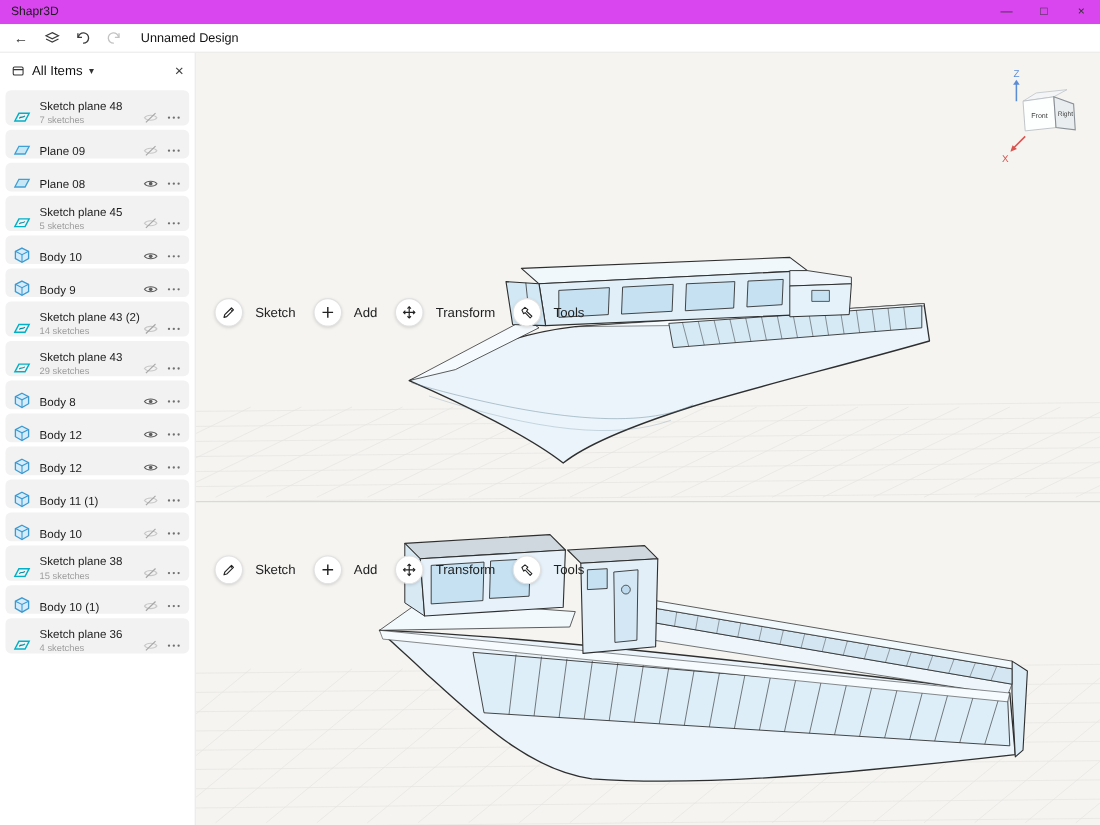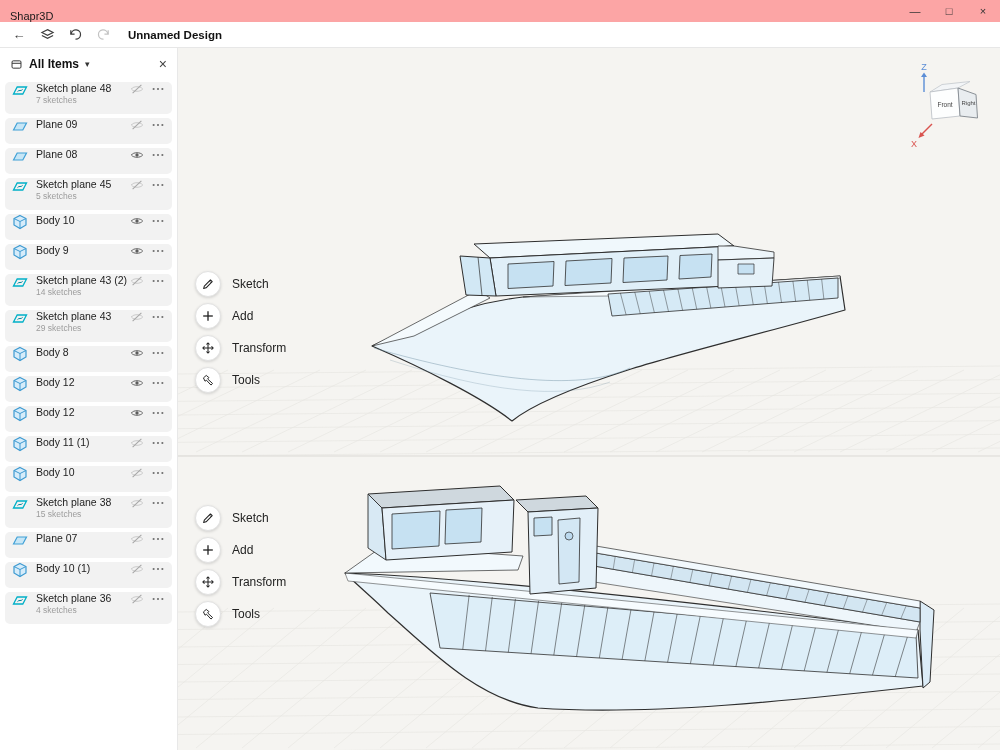--- a/index.html
+++ b/index.html
@@ -1,52 +1,52 @@
 <!DOCTYPE html>
 <html><head>
 <meta charset="utf-8">
 <style>
   *{box-sizing:border-box;margin:0;padding:0}
   html,body{width:1000px;height:750px;overflow:hidden;font-family:"Liberation Sans",sans-serif;background:#fff}
   
-  .titlebar{height:22px;display:flex;align-items:flex-end;background:#fca5a5;font-size:11px;color:#1a1a1a;padding-left:10px}
+  .titlebar{height:22px;display:flex;align-items:center;background:#d946ef;font-size:11px;color:#1a1a1a;padding-left:10px}
   .win-controls{margin-left:auto;display:flex;height:100%}
   .win-btn{width:34px;display:flex;align-items:center;justify-content:center;font-size:11px;color:#333}
   
   .toolbar{height:26px;display:flex;align-items:center;background:#fff;border-bottom:1px solid #e7e7e7;padding:0 6px;gap:2px}
   .tb-btn{width:26px;height:22px;display:flex;align-items:center;justify-content:center;color:#3d3d3d;font-size:13px}
   .tb-btn svg{width:15px;height:15px}
   .tb-btn.disabled{color:#c3c3c3}
-  .design-title{font-size:11.5px;font-weight:700;color:#111;margin-left:10px}
+  .design-title{font-size:11.5px;font-weight:400;color:#111;margin-left:10px}
   .tb-right{margin-left:auto;display:flex;align-items:center;gap:2px}
   .tb-divider{width:1px;height:14px;background:#ddd;margin:0 6px}
   .unit-label{font-size:10.5px;color:#222;padding:0 4px;white-space:nowrap}
   
   .sidebar{position:absolute;left:0;top:48px;width:178px;bottom:0;background:#fff;border-right:1px solid #e8e8e8;z-index:3;display:flex;flex-direction:column}
   .sb-header{height:32px;display:flex;align-items:center;padding:0 10px;gap:6px;flex:none}
   .sb-header svg{width:13px;height:13px;color:#333}
-  .sb-title{font-size:12px;font-weight:700;color:#111}
+  .sb-title{font-size:12px;font-weight:400;color:#111}
   .sb-caret{font-size:9px;color:#333}
   .sb-close{margin-left:auto;font-size:14px;color:#444}
   .sb-list{flex:1;overflow:hidden;padding:2px 5px 0}
-  .row{display:flex;align-items:flex-start;background:#f2f2f2;border-radius:5px;margin-bottom:4px;padding:0 7px;height:32px}
+  .row{display:flex;align-items:flex-end;background:#f2f2f2;border-radius:5px;margin-bottom:4px;padding:0 7px;height:32px}
   .row.single{height:26px}
   .type-ic{width:16px;height:16px;flex:none}
   .txt{display:flex;flex-direction:column;justify-content:center;margin-left:8px;min-width:0}
   .lbl{font-size:10.5px;color:#1c1c1c;white-space:nowrap}
   .sub{font-size:8.5px;color:#9c9c9c;margin-top:1px}
   .eye{width:14px;height:14px;margin-left:auto;flex:none;color:#5d5d5d}
   .row.hiddenitem .eye{color:#a6a6a6}
   .dots{width:14px;height:14px;margin-left:7px;flex:none;color:#6e6e6e}
   
   .canvas{position:absolute;left:178px;top:48px;right:0;bottom:0;background:#f5f4f1;overflow:hidden}
   .canvas-svg{position:absolute;left:0;top:0}
   .canvas-svg text{font-family:"Liberation Sans",sans-serif}
   
-  .context-menu{position:absolute;display:flex;flex-direction:column;gap:6px;z-index:2}
+  .context-menu{position:absolute;display:flex;flex-direction:row;gap:16px;z-index:2}
   .menu-1{left:17px;top:223px}
   .menu-2{left:17px;top:457px}
   .menu-item{display:flex;align-items:center;gap:11px;height:26px}
   .mic{width:26px;height:26px;border-radius:50%;background:#fff;border:1px solid #e2e2e2;box-shadow:0 1px 3px rgba(0,0,0,.14);display:flex;align-items:center;justify-content:center;color:#222;flex:none}
   .mic svg{width:14px;height:14px}
   .mlbl{font-size:12px;color:#222}
 </style>
 </head>
 <body>
 
@@ -385,35 +385,20 @@
       <div class="sub">15 sketches</div>
     </div>
     <svg class="eye">
           <use href="#i-eyeoff"></use>
         </svg>
     <svg class="dots">
           <use href="#i-dots"></use>
         </svg>
   </div>
 
-  <div class="row single hiddenitem">
-    <svg class="type-ic">
-          <use href="#i-plane"></use>
-        </svg>
-    <div class="txt">
-      <div class="lbl">Plane 07</div>
-
-    </div>
-    <svg class="eye">
-          <use href="#i-eyeoff"></use>
-        </svg>
-    <svg class="dots">
-          <use href="#i-dots"></use>
-        </svg>
-  </div>
 
   <div class="row single hiddenitem">
     <svg class="type-ic">
           <use href="#i-body"></use>
         </svg>
     <div class="txt">
       <div class="lbl">Body 10 (1)</div>
 
     </div>
     <svg class="eye">

